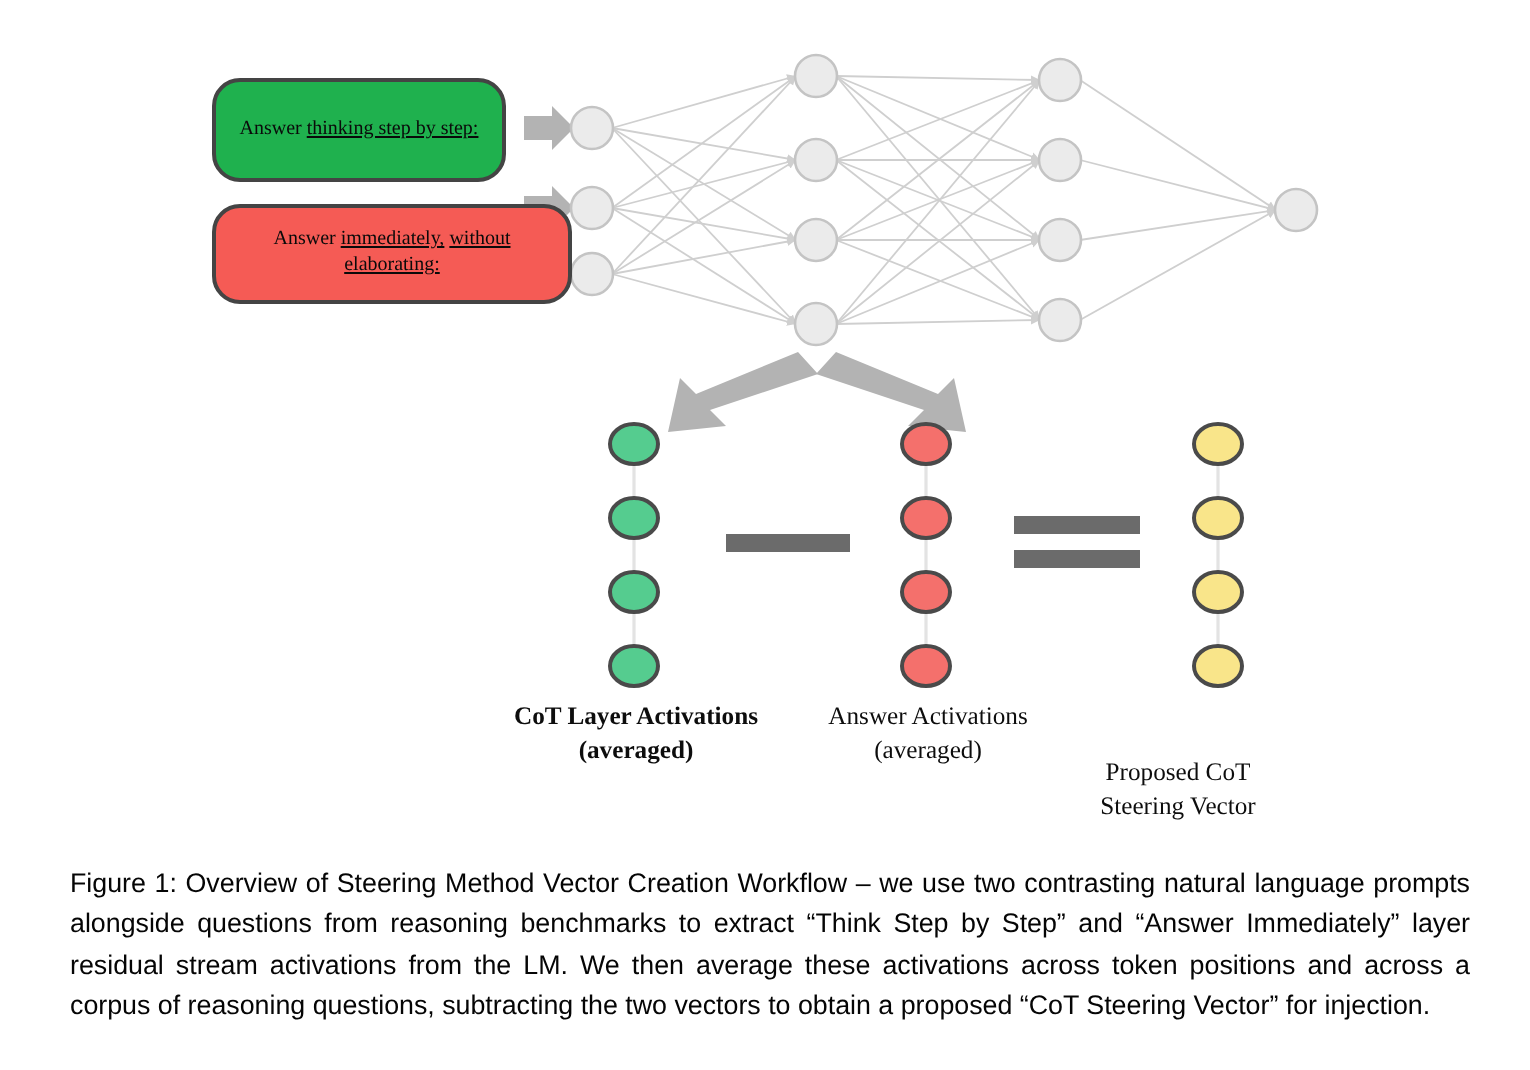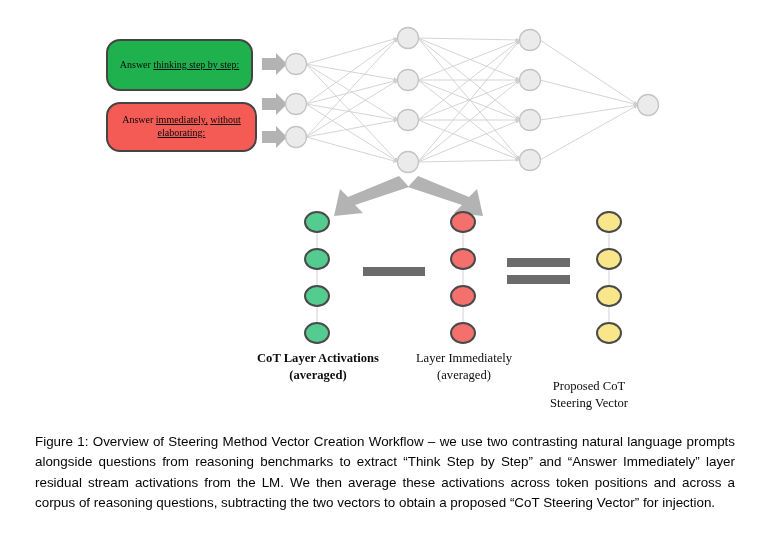--- a/index.html
+++ b/index.html
@@ -54,21 +54,21 @@
   #prompt-cot {
     left: 106px;
     top: 39px;
     width: 147px;
     height: 52px;
     background: #1fb14e;
   }
   #prompt-immediate {
     left: 106px;
     top: 102px;
-    width: 151px;
+    width: 180px;
     height: 50px;
     background: #f55b55;
   }
   .prompt-box .u {
     text-decoration: underline;
   }
   
   .vec-label {
     position: absolute;
     text-align: center;
@@ -222,21 +222,21 @@
       <span><span>Answer </span><span class="u">immediately,</span>
         <span class="u">without elaborating:</span></span>
     </div>
 
     <div id="label-cot" class="vec-label">
       <div>CoT Layer Activations</div>
       <div>(averaged)</div>
     </div>
 
     <div id="label-immediate" class="vec-label">
-      <div>Layer Immediately</div>
+      <div>Answer Activations</div>
       <div>(averaged)</div>
     </div>
 
     <div id="label-steering" class="vec-label">
       <div>Proposed CoT</div>
       <div>Steering Vector</div>
     </div>
 
   </div>
 

